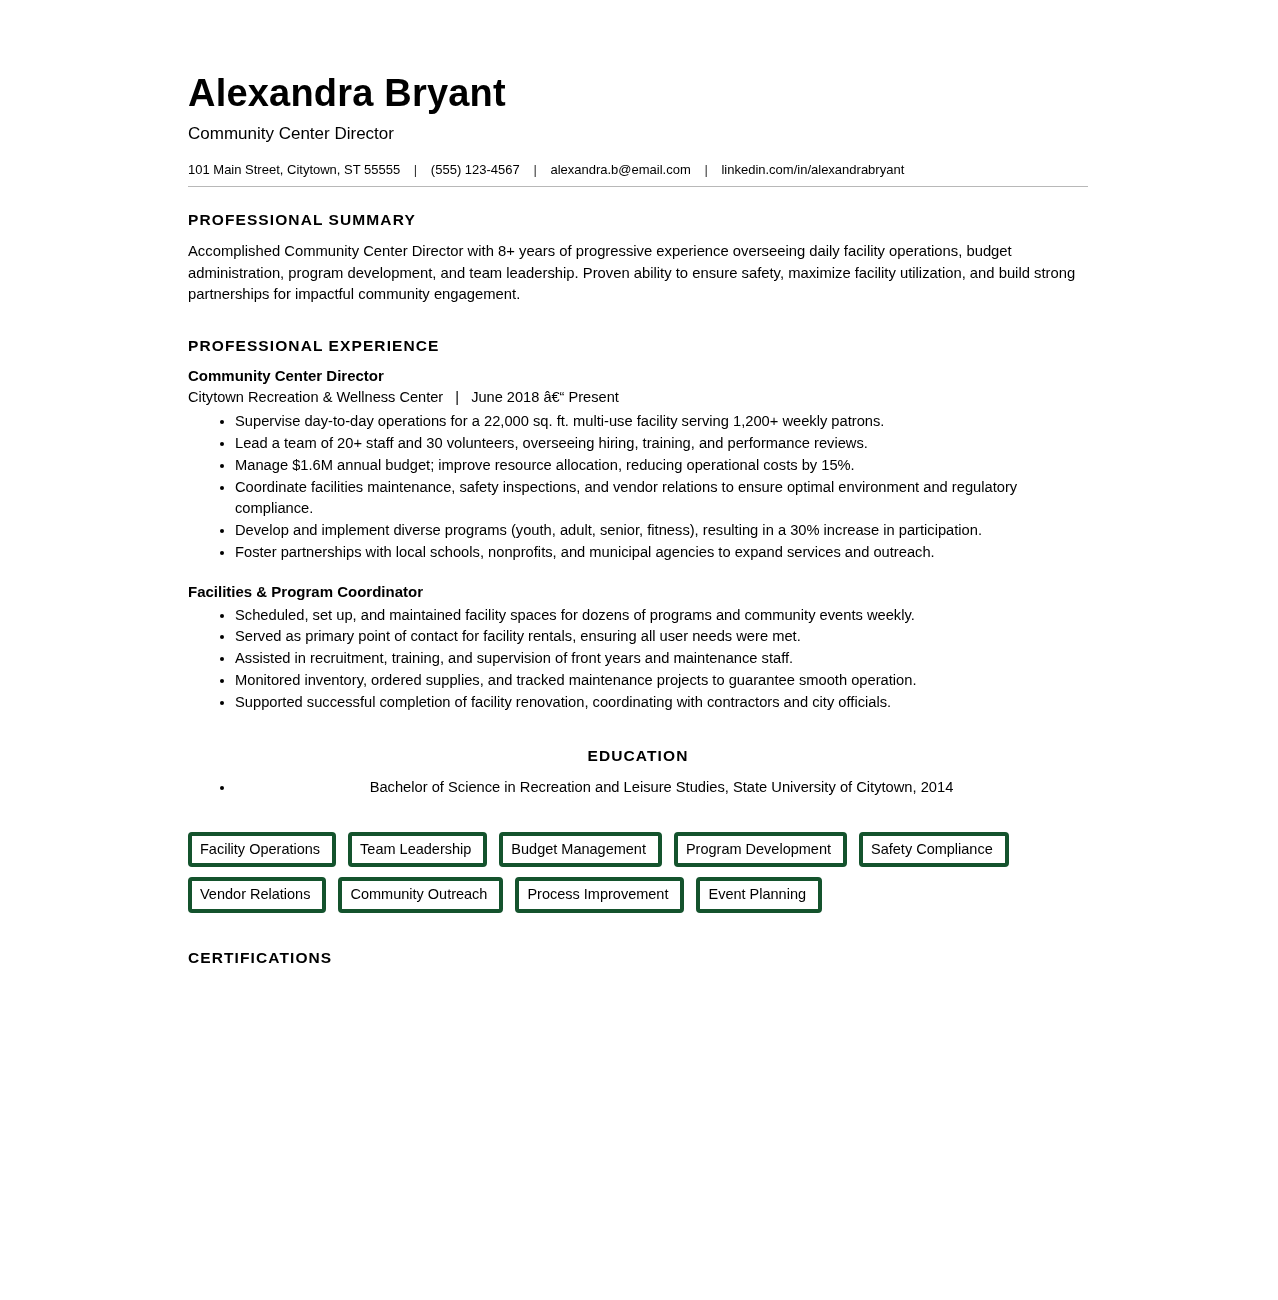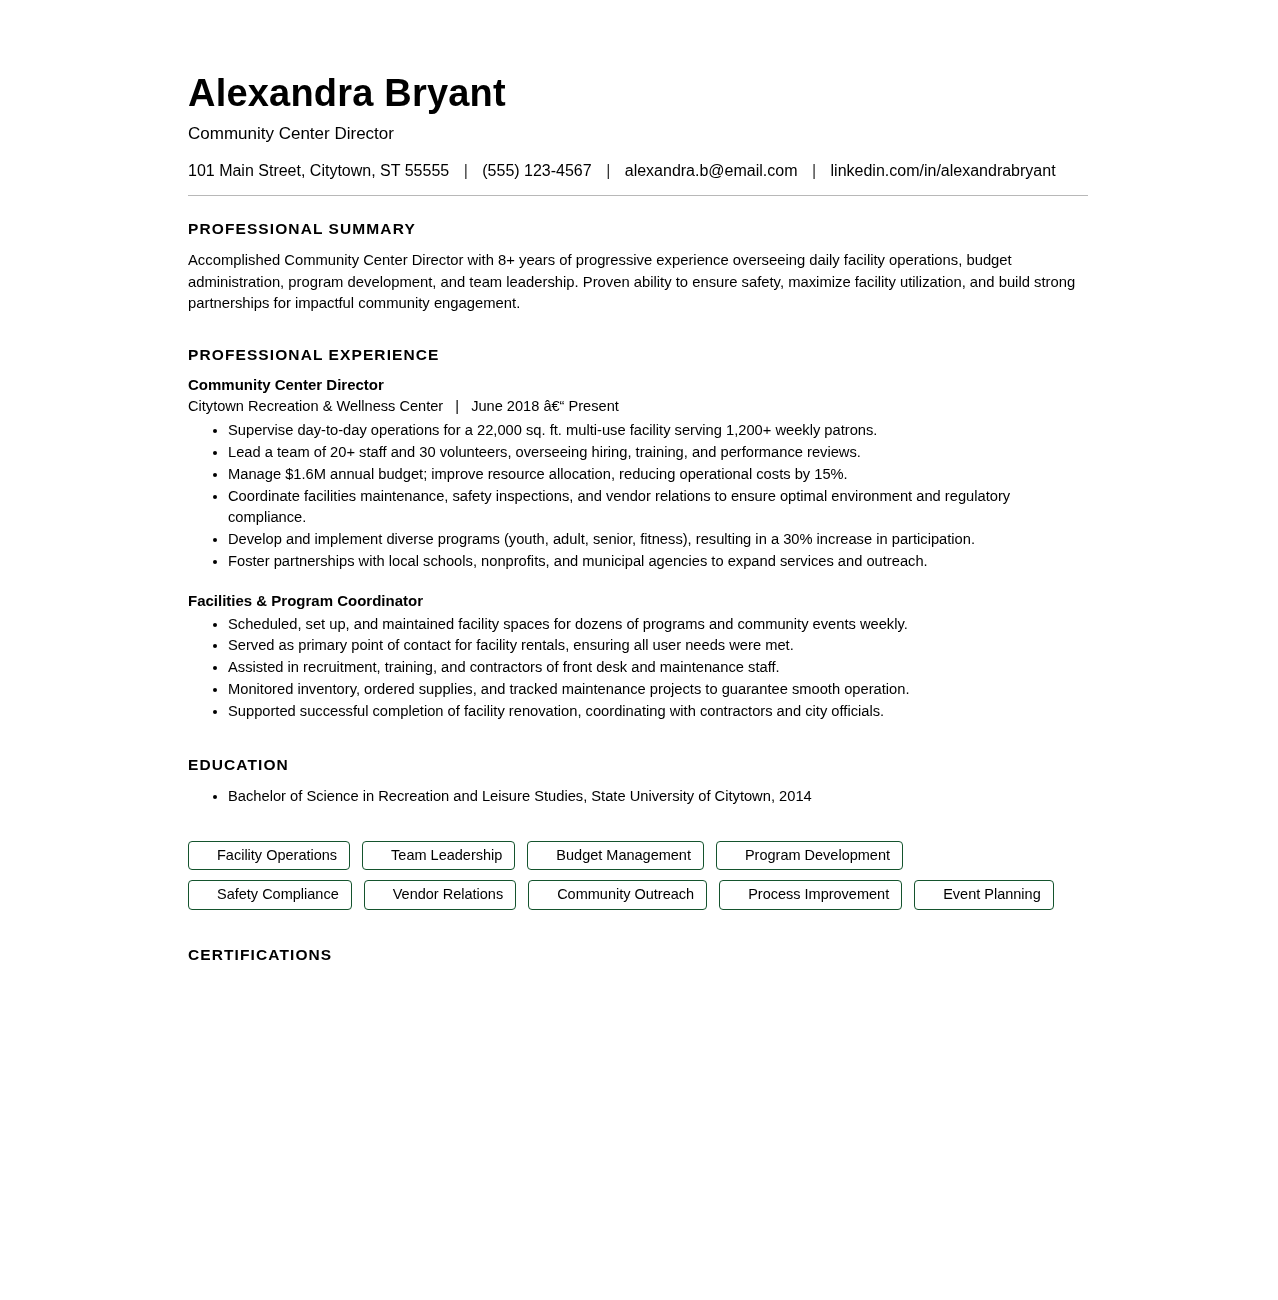--- a/index.html
+++ b/index.html
@@ -28,22 +28,22 @@
     margin: 0 0 8px 0;
     line-height: 1.15;
   }
   .headline {
     font-size: 17px;
     font-weight: normal;
     margin: 0 0 18px 0;
     line-height: 1.2;
   }
   .contact-line {
-    font-size: 16px;
-    padding-bottom: 15px;
+    font-size: 13px;
+    padding-bottom: 9px;
     border-bottom: 1px solid #b8b8b8;
     white-space: nowrap;
   }
   .contact-sep {
     display: inline-block;
     padding: 0 10px;
     color: #333;
   }
   .section {
     margin-top: 24px;
@@ -78,43 +78,43 @@
     padding: 0 8px;
   }
   ul.bullets {
     margin: 0;
     padding-left: 36px;
     list-style-type: disc;
   }
   ul.bullets li {
     font-size: 14.7px;
     line-height: 1.42;
-    margin: 0 0 1px 4px;
+    margin: 0 0 1px 11px;
     max-width: 880px;
   }
   .skills-wrap {
     display: flex;
     flex-wrap: wrap;
     gap: 10px 12px;
     max-width: 880px;
   }
   .skill-chip {
-    border: 1px solid #14532d;
+    border: 4px solid #14532d;
     border-radius: 4px;
-    padding: 6px 12px 7px 28px;
+    padding: 6px 12px 7px 8px;
     font-size: 14.5px;
     line-height: 1;
     background: #ffffff;
     white-space: nowrap;
   }
   .edu-list li, .cert-list li {
     font-size: 14.7px;
     line-height: 1.42;
   }
-  .section.education { margin-top: 34px; }
+  .section.education { margin-top: 34px; text-align: center; }
   .section.skills { margin-top: 34px; }
   .section.certifications { margin-top: 36px; }
   .section.experience { margin-top: 32px; }
 </style>
 </head>
 <body>
 
 <div class="page">
 
   <h1 class="name">Alexandra Bryant</h1>
@@ -153,21 +153,21 @@
         <li>Develop and implement diverse programs (youth, adult, senior, fitness), resulting in a 30% increase in participation.</li>
         <li>Foster partnerships with local schools, nonprofits, and municipal agencies to expand services and outreach.</li>
       </ul>
     </div>
 
     <div class="job">
       <div class="job-title">Facilities &amp; Program Coordinator</div>
       <ul class="bullets">
         <li>Scheduled, set up, and maintained facility spaces for dozens of programs and community events weekly.</li>
         <li>Served as primary point of contact for facility rentals, ensuring all user needs were met.</li>
-        <li>Assisted in recruitment, training, and contractors of front desk and maintenance staff.</li>
+        <li>Assisted in recruitment, training, and supervision of front years and maintenance staff.</li>
         <li>Monitored inventory, ordered supplies, and tracked maintenance projects to guarantee smooth operation.</li>
         <li>Supported successful completion of facility renovation, coordinating with contractors and city officials.</li>
       </ul>
     </div>
   </div>
 
   <div class="section education">
     <h2 class="section-title">EDUCATION</h2>
     <ul class="bullets edu-list">
       <li>Bachelor of Science in Recreation and Leisure Studies, State University of Citytown, 2014</li>

